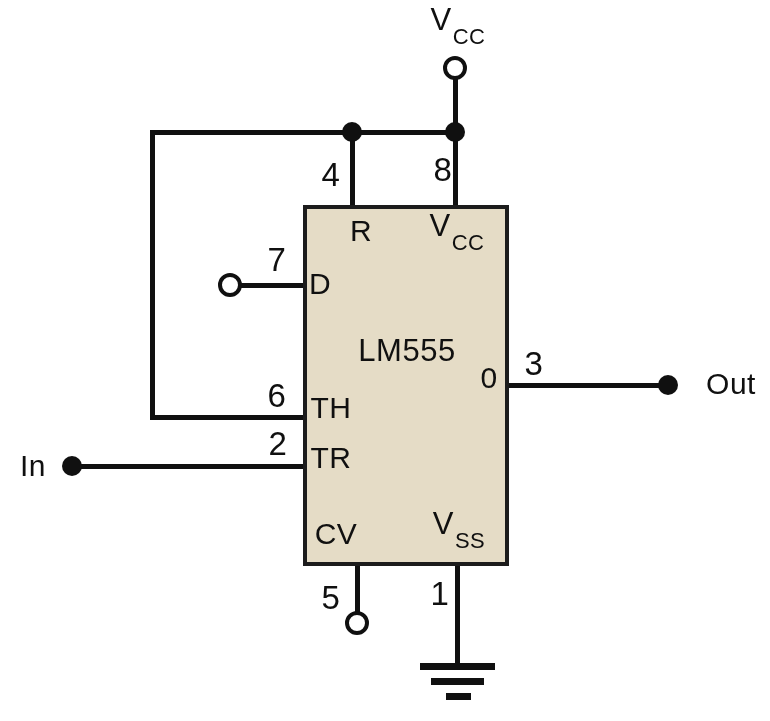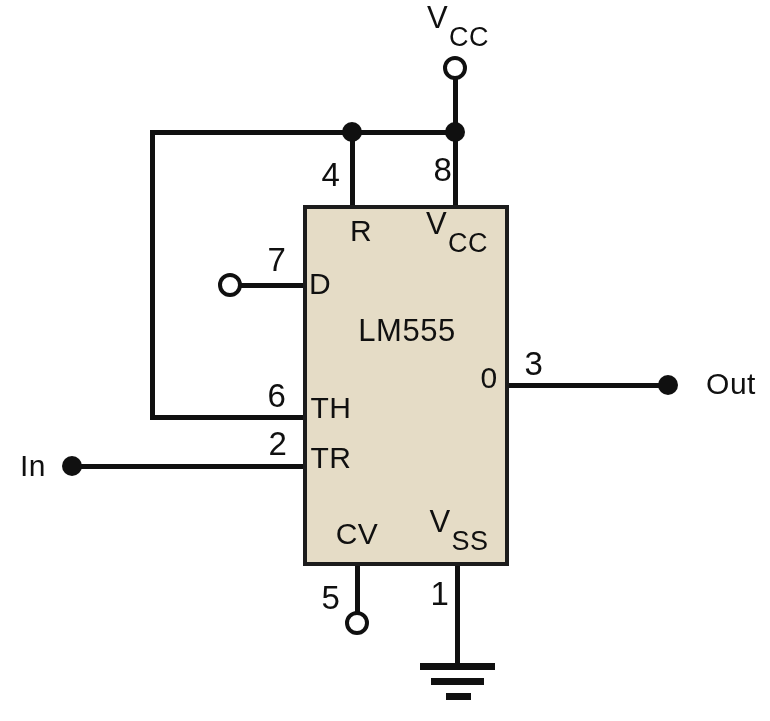--- a/index.html
+++ b/index.html
@@ -42,22 +42,22 @@
   .lbl{
     position:absolute;
     transform:translate(-50%,-50%);
     font-size:30px;line-height:1;
     white-space:nowrap;
     letter-spacing:0.5px;
   }
   .num{font-size:33px;}
   .vlbl{display:inline-flex;align-items:flex-start;}
   .vlbl .v{font-size:31px;line-height:1;}
-  .vlbl sub{font-size:27px;line-height:1;margin-top:22px;margin-left:1px;}
-  .ic-name{font-size:31px;}
+  .vlbl sub{font-size:22px;line-height:1;margin-top:22px;margin-left:1px;}
+  .ic-name{font-size:31px;margin-top:20px;}
   
   .gbar{position:absolute;background:var(--wire);}
 
   
   #lbl-vcc-top{left:458px;top:26px;}
   #lbl-in{left:33px;top:466px;}
   #lbl-out{left:723px;top:384px;margin-left:8px;}
   
   #lbl-p4{left:331px;top:174px;}
   #lbl-p8{left:443px;top:169px;}
@@ -68,21 +68,21 @@
   #lbl-p5{left:331px;top:597px;}
   #lbl-p1{left:440px;top:593px;}
   
   #lbl-r{left:361px;top:231px;}
   #lbl-vcc-pin{left:457px;top:232px;}
   #lbl-d{left:320px;top:284px;}
   #lbl-name{left:407px;top:330px;}
   #lbl-th{left:331px;top:408px;}
   #lbl-tr{left:331px;top:458px;}
   #lbl-o{left:489px;top:378px;}
-  #lbl-cv{left:357px;top:534px;}
+  #lbl-cv{left:336px;top:534px;}
   #lbl-vss-pin{left:459px;top:530px;}
 </style>
 </head>
 <body>
 
 <div class="canvas">
 
   <div class="wire" style="left:453px;top:79px;width:4.5px;height:55px;"></div>
   <div class="wire" style="left:150px;top:130px;width:308px;height:4.5px;"></div>
   <div class="wire" style="left:150px;top:130px;width:4.5px;height:290px;"></div>

